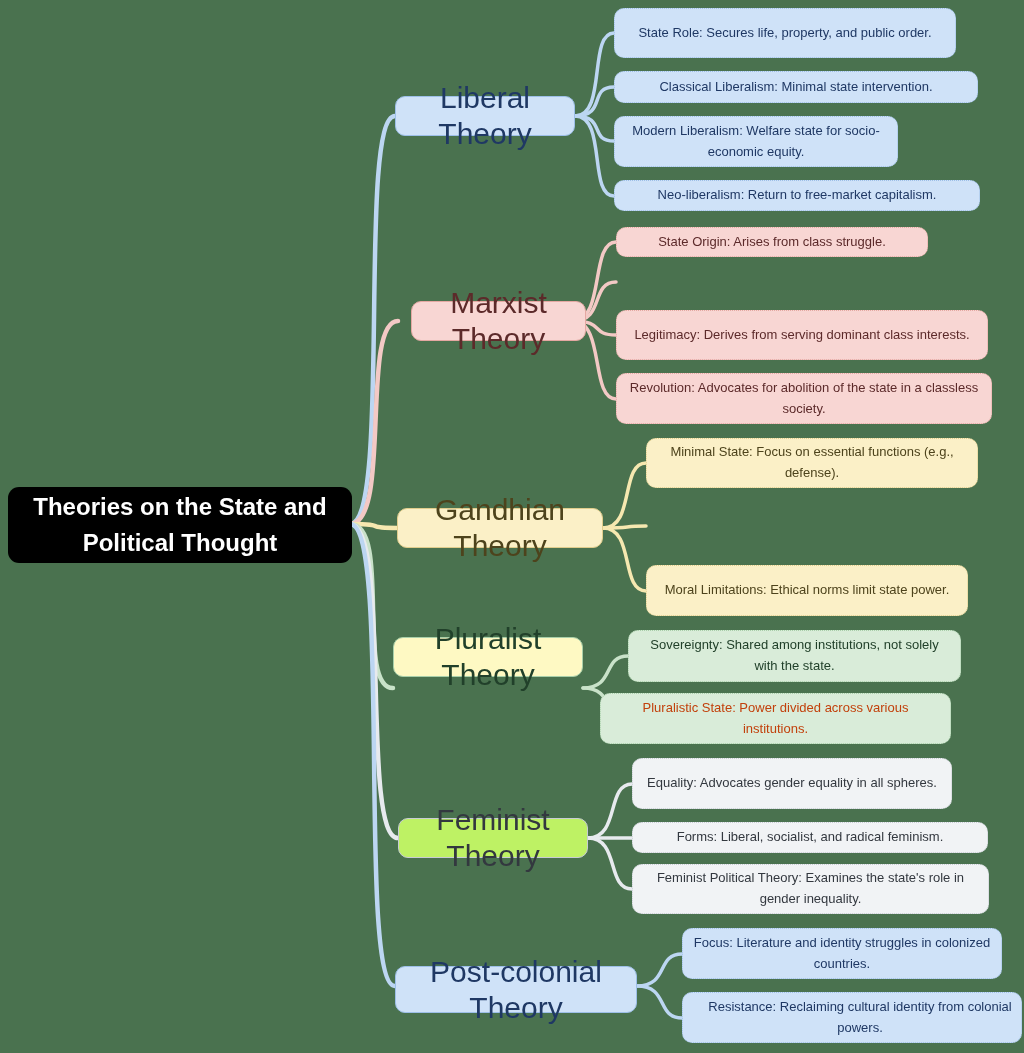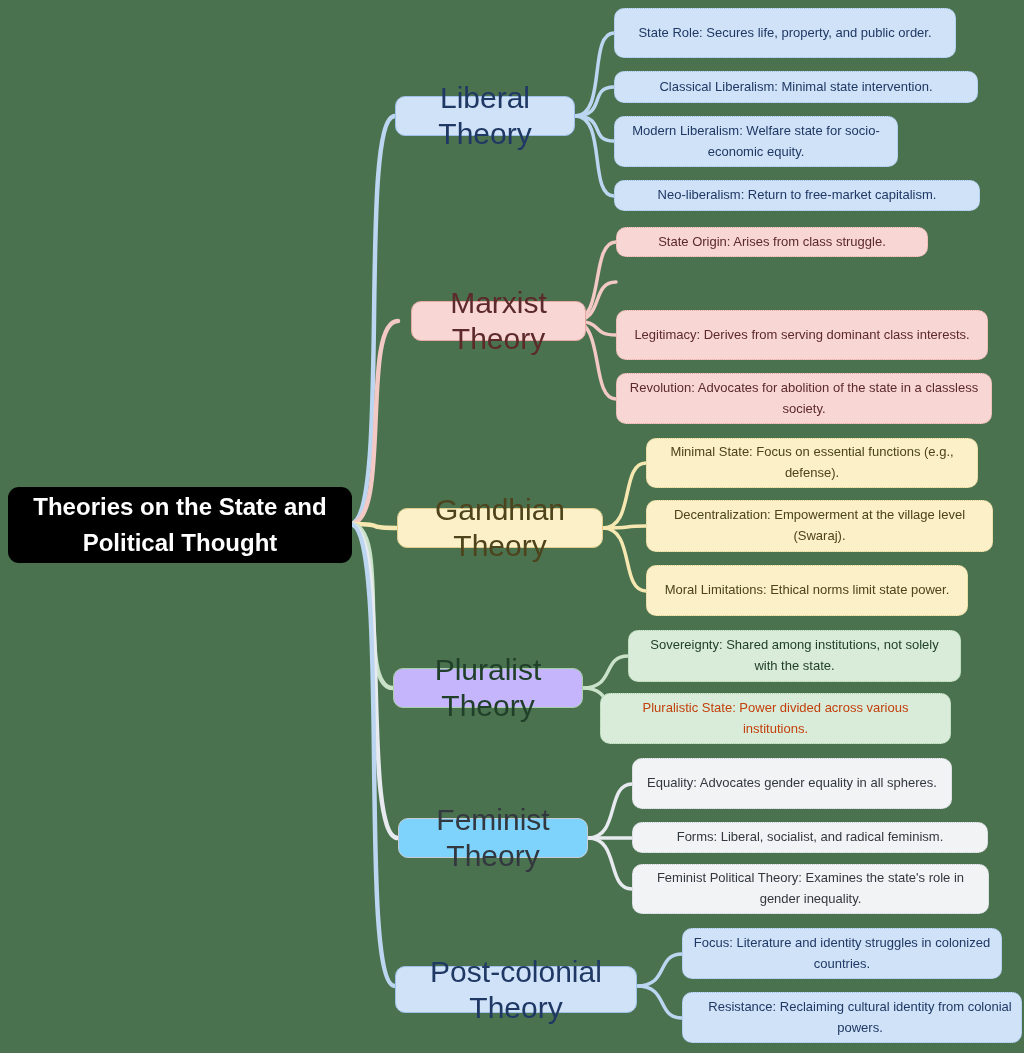--- a/index.html
+++ b/index.html
@@ -91,38 +91,35 @@
   <div class="node leaf" style="left: 616px; top: 373px; width: 376px; height: 51px; background: rgb(248, 214, 211); border-color: rgb(229, 168, 162); color: rgb(92, 42, 42);">
     <span>Revolution: Advocates for abolition of the state in a classless society.</span>
   </div>
 
   <div class="node branch" style="left: 397px; top: 508px; width: 206px; height: 40px; background: rgb(251, 240, 199); border-color: rgb(224, 205, 140); color: rgb(77, 67, 28);">
     <span>Gandhian Theory</span>
   </div>
   <div class="node leaf" style="left: 646px; top: 438px; width: 332px; height: 50px; background: rgb(251, 240, 199); border-color: rgb(224, 205, 140); color: rgb(77, 67, 28);">
     <span>Minimal State: Focus on essential functions (e.g., defense).</span>
   </div>
-  <div class="node leaf" style="left: 646px; top: 500px; width: 347px; height: 52px; background: rgb(251, 240, 199); border-color: rgb(224, 205, 140); color: rgb(77, 67, 28);">
-    <span>Decentralization: Empowerment at the village level (Swaraj).</span>
-  </div>
   <div class="node leaf" style="left: 646px; top: 565px; width: 322px; height: 51px; background: rgb(251, 240, 199); border-color: rgb(224, 205, 140); color: rgb(77, 67, 28);">
     <span>Moral Limitations: Ethical norms limit state power.</span>
   </div>
 
-  <div class="node branch" style="left: 393px; top: 668px; width: 190px; height: 40px; background: #c4b5fd; border-color: rgb(168, 207, 169); color: rgb(33, 64, 42); justify-content: center;">
+  <div class="node branch" style="left: 393px; top: 637px; width: 190px; height: 40px; background: #fef9c3; border-color: rgb(168, 207, 169); color: rgb(33, 64, 42); justify-content: center;">
     <span>Pluralist Theory</span>
   </div>
   <div class="node leaf" style="left: 628px; top: 630px; width: 333px; height: 52px; background: rgb(217, 236, 217); border-color: rgb(168, 207, 169); color: rgb(33, 64, 42);">
     <span>Sovereignty: Shared among institutions, not solely with the state.</span>
   </div>
   <div class="node leaf" style="left: 600px; top: 693px; width: 351px; height: 51px; background: rgb(217, 236, 217); border-color: rgb(168, 207, 169); color: #c2410c;">
     <span>Pluralistic State: Power divided across various institutions.</span>
   </div>
 
-  <div class="node branch" style="left: 398px; top: 818px; width: 190px; height: 40px; background: #7dd3fc; border-color: rgb(199, 204, 212); color: rgb(51, 56, 63);">
+  <div class="node branch" style="left: 398px; top: 818px; width: 190px; height: 40px; background: #bef264; border-color: rgb(199, 204, 212); color: rgb(51, 56, 63);">
     <span>Feminist Theory</span>
   </div>
   <div class="node leaf" style="left: 632px; top: 822px; width: 356px; height: 31px; background: rgb(241, 243, 245); border-color: rgb(199, 204, 212); color: rgb(51, 56, 63);">
     <span>Forms: Liberal, socialist, and radical feminism.</span>
   </div>
   <div class="node leaf" style="left: 632px; top: 758px; width: 320px; height: 51px; background: rgb(241, 243, 245); border-color: rgb(199, 204, 212); color: rgb(51, 56, 63);">
     <span>Equality: Advocates gender equality in all spheres.</span>
   </div>
   <div class="node leaf" style="left: 632px; top: 864px; width: 357px; height: 50px; background: rgb(241, 243, 245); border-color: rgb(199, 204, 212); color: rgb(51, 56, 63);">
     <span>Feminist Political Theory: Examines the state's role in gender inequality.</span>

